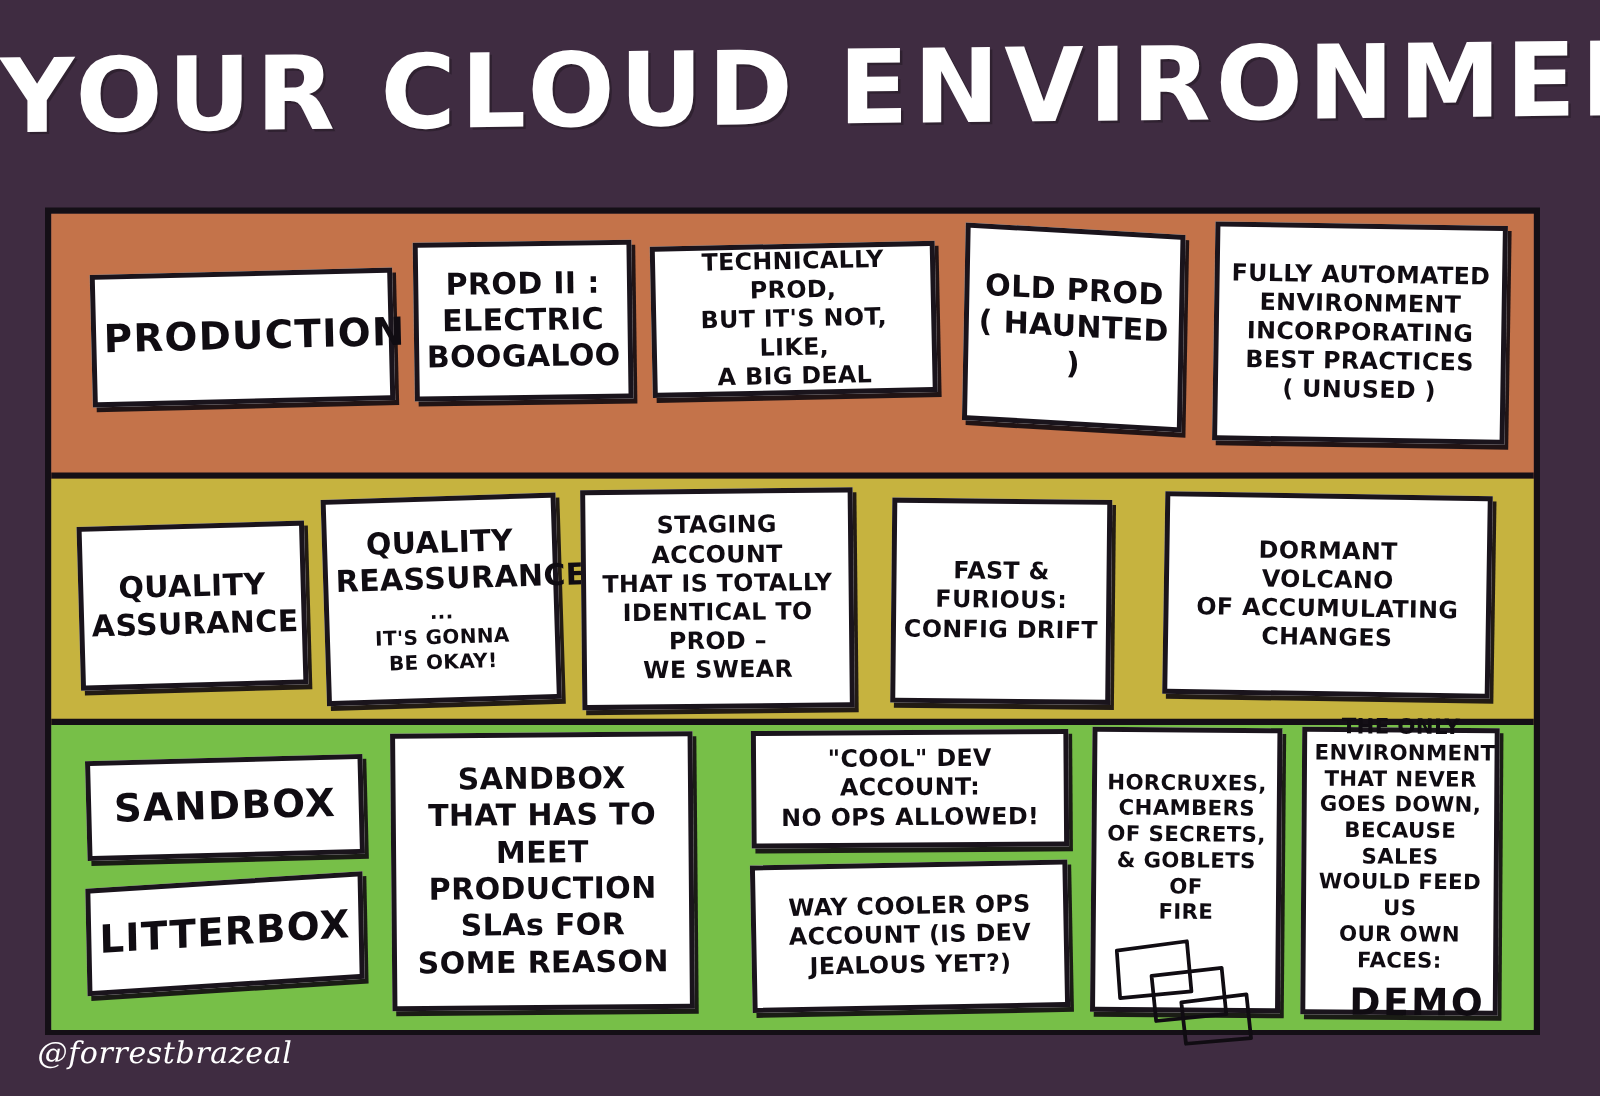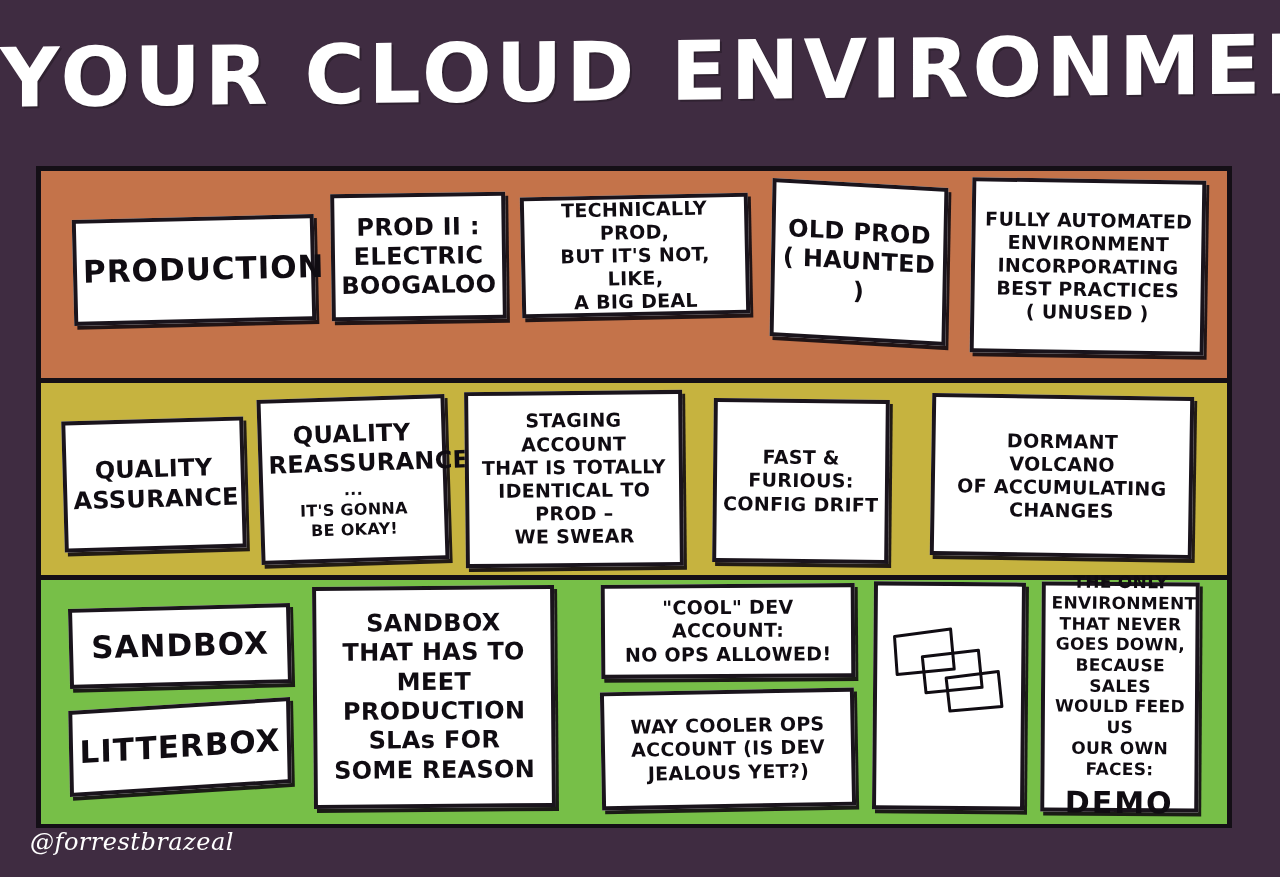--- a/index.html
+++ b/index.html
@@ -99,20 +99,21 @@
   .s-xl { font-size: 31px; letter-spacing: 1px; }
   .s-lg { font-size: 24px; }
   .s-md { font-size: 19px; }
   .s-sm { font-size: 17px; }
 
   .demo-word {
     display: block;
     font-size: 30px;
     letter-spacing: 2px;
     margin-top: 6px;
+    text-align: right;
   }
   .sub-line {
     display: block;
     font-size: 16px;
     margin-top: 2px;
   }
 
   
   .doodle {
     display: block;
@@ -234,20 +235,25 @@
       </div>
 
       <div class="card s-md" style="left:560px; top:110px; width:254px; height:118px; transform:rotate(-1.1deg);">
         <span class="txt">WAY COOLER OPS
 ACCOUNT (IS DEV
 JEALOUS YET?)</span>
       </div>
 
       <div class="card s-sm" style="left:832px; top:2px; width:152px; height:228px; transform:rotate(0.5deg); align-items:flex-start; padding-top:10px;">
         <span class="txt">
+          <span>HORCRUXES,
+CHAMBERS
+OF SECRETS,
+&amp; GOBLETS OF
+FIRE</span>
           <svg class="doodle" width="118" height="92" viewBox="0 0 118 92" fill="none" stroke="#100c12" stroke-width="3" stroke-linecap="round" stroke-linejoin="round">
             <path d="M4 14 L60 6 L64 46 L7 52 Z"></path>
             <path d="M32 34 L88 27 L92 64 L36 70 Z"></path>
             <path d="M56 55 L108 48 L112 83 L60 88 Z"></path>
           </svg>
         </span>
       </div>
 
       <div class="card s-sm" style="left:1000px; top:2px; width:158px; height:230px; transform:rotate(0.4deg); flex-direction:column; justify-content:center;">
         <span class="txt">THE ONLY

